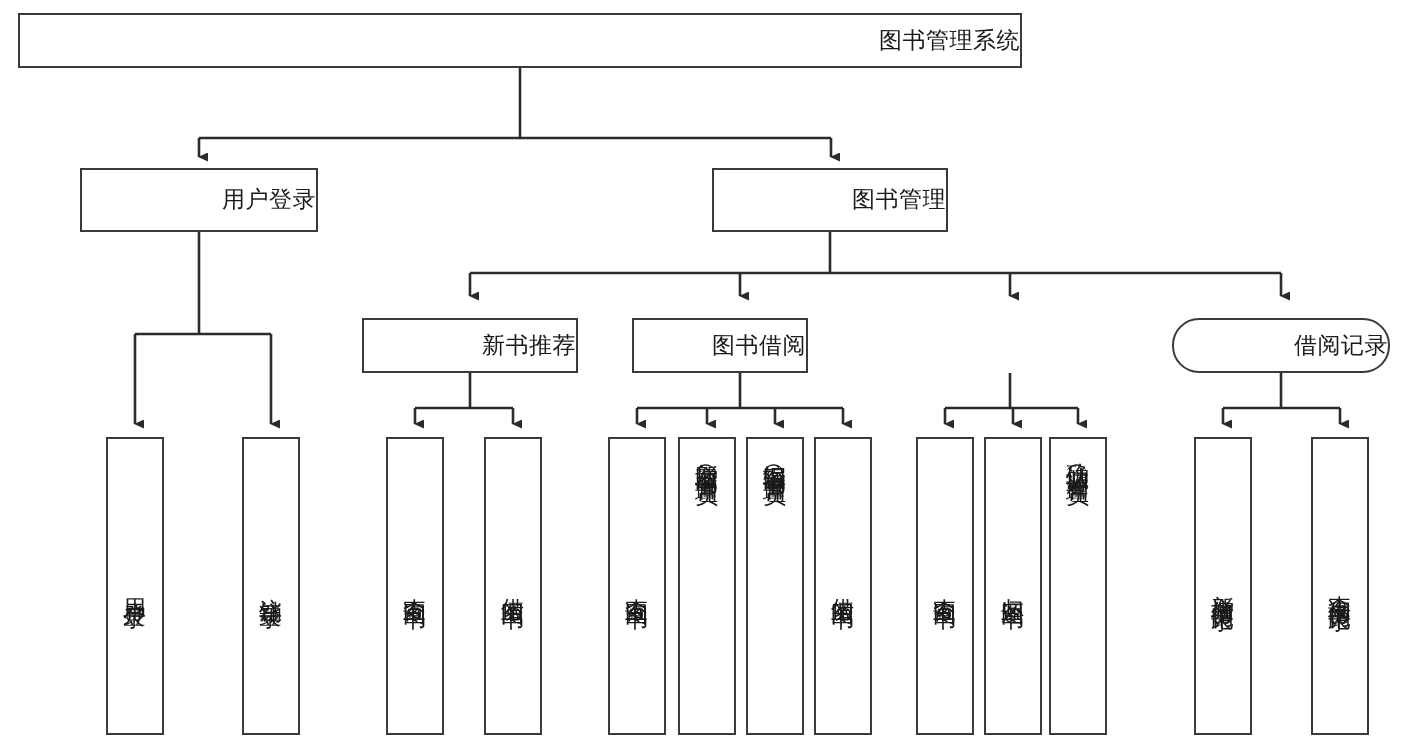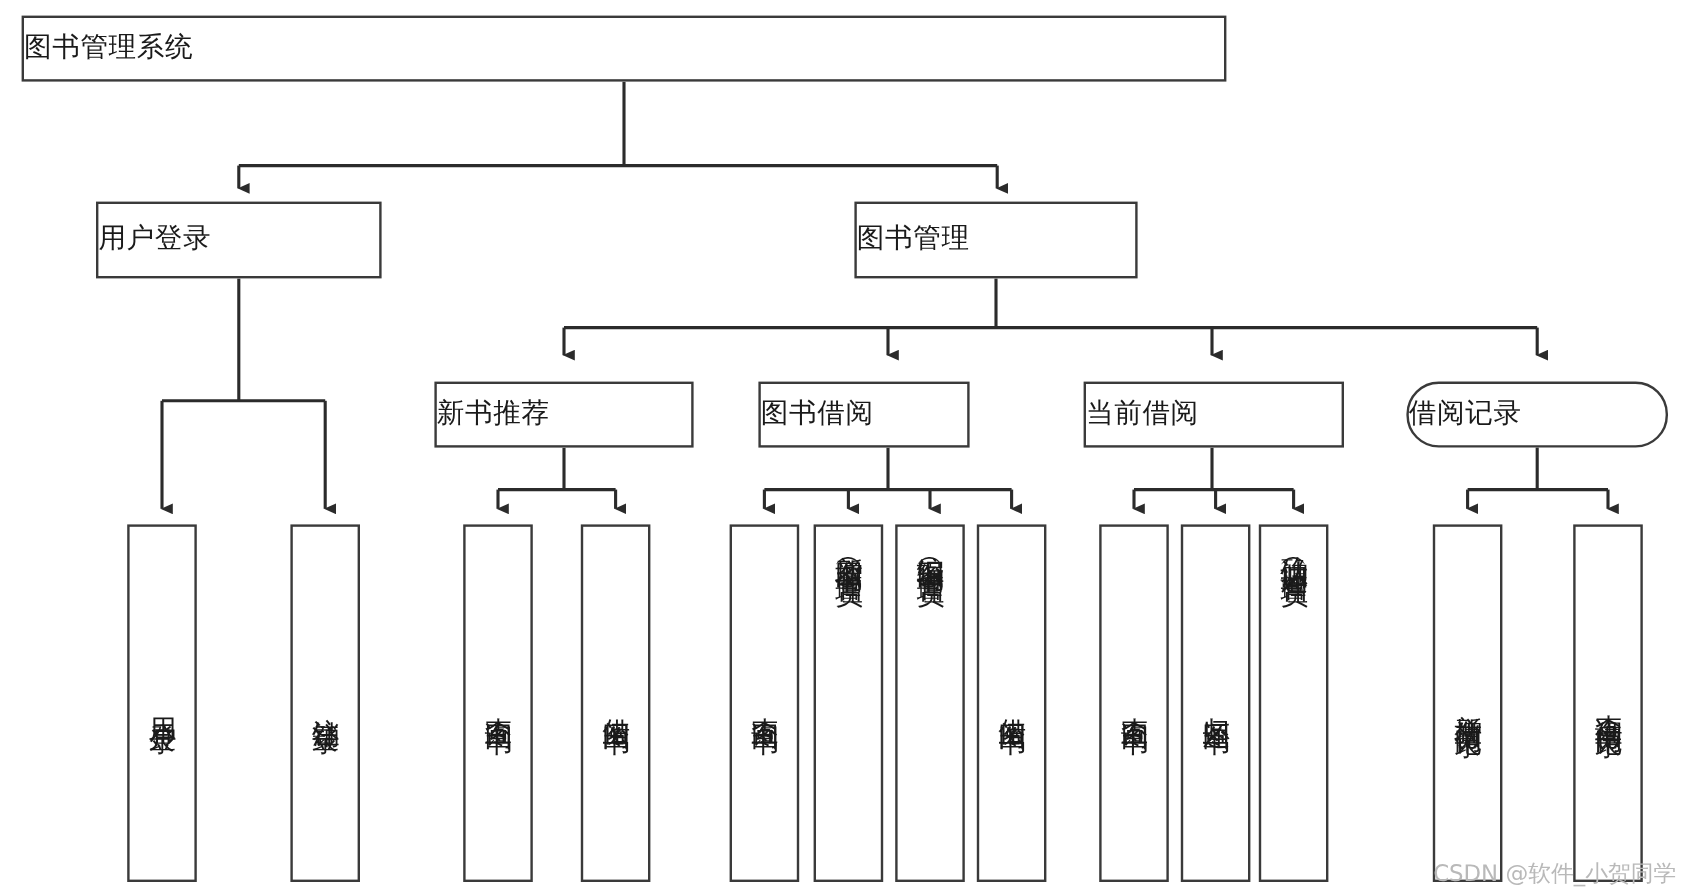--- a/index.html
+++ b/index.html
@@ -26,21 +26,21 @@
     height: 747px;
     pointer-events: none;
   }
   .node {
     position: absolute;
     box-sizing: border-box;
     border: 2px solid #3a3a3a;
     background: #ffffff;
     display: flex;
     align-items: center;
-    justify-content: flex-start;
+    justify-content: flex-end;
     color: #1a1a1a;
   }
   .node-label {
     display: block;
     line-height: 1.18;
     letter-spacing: 0.5px;
     white-space: nowrap;
   }
   .node.horizontal .node-label {
     font-size: 23px;
@@ -139,23 +139,20 @@
   </div>
 
   <div class="node horizontal" style="left:712px; top:168px; width:236px; height:64px;">
     <span class="node-label">图书管理</span>
   </div>
 
   <div class="node horizontal" style="left:632px; top:318px; width:176px; height:55px;">
     <span class="node-label">图书借阅</span>
   </div>
 
-  <div class="node horizontal" style="left:903px; top:318px; width:217px; height:55px;">
-    <span class="node-label">当前借阅</span>
-  </div>
 
   <div class="node horizontal" style="left:1172px; top:318px; width:218px; height:55px;border-radius:27px;">
     <span class="node-label">借阅记录</span>
   </div>
 
   <div class="node vertical" style="left:106px; top:437px; width:58px; height:298px; align-items:center; padding-top:0;">
     <span class="node-label">用户登录</span>
   </div>
 
   <div class="node vertical" style="left:242px; top:437px; width:58px; height:298px; align-items:center; padding-top:0;">
@@ -199,15 +196,14 @@
   </div>
 
   <div class="node vertical" style="left:1194px; top:437px; width:58px; height:298px; align-items:center; padding-top:0;">
     <span class="node-label">新增借阅记录</span>
   </div>
 
   <div class="node vertical" style="left:1311px; top:437px; width:58px; height:298px; align-items:center; padding-top:0;">
     <span class="node-label">查询借阅记录</span>
   </div>
 
-  <div class="watermark">CSDN @软件_小贺同学</div>
 
 </div>
 
 </body></html>

